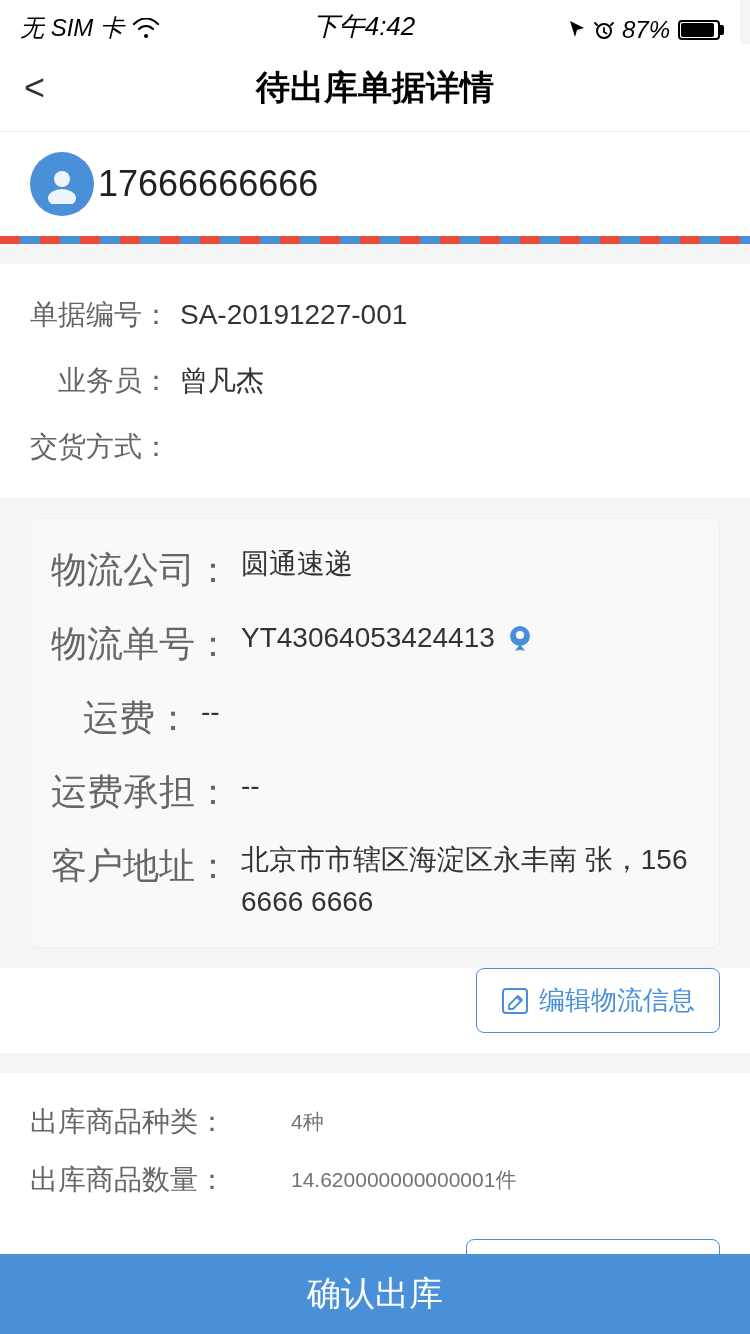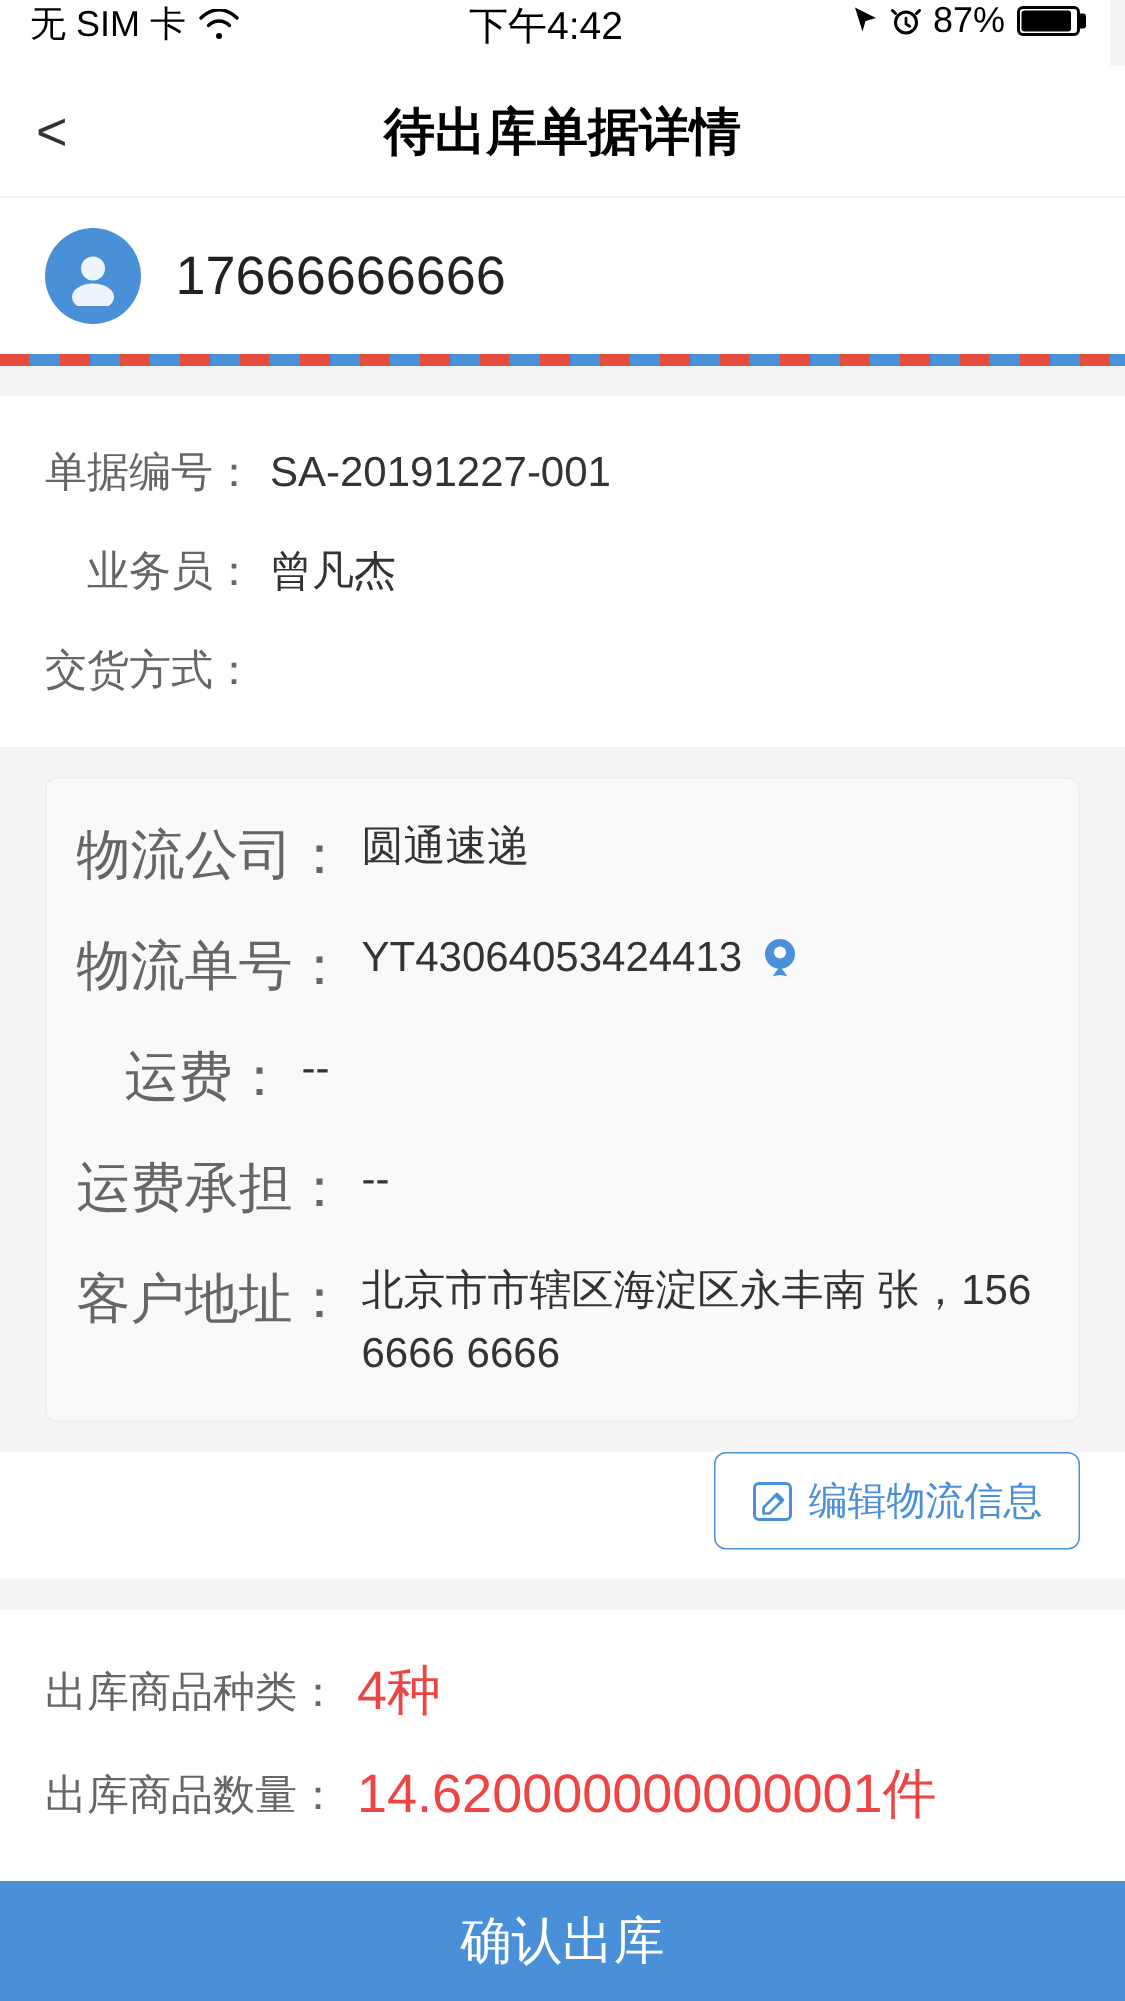--- a/index.html
+++ b/index.html
@@ -13,25 +13,26 @@
       color: #333;
       position: relative;
     }
 
     
     .status-bar {
       width: 740px;
       height: 44px;
       background: #fff;
       display: flex;
-      align-items: flex-start;
+      align-items: flex-end;
       justify-content: space-between;
       padding: 0 20px;
       font-size: 24px;
       color: #000;
+      font-style: italic;
     }
     .status-bar-left {
       display: flex;
       align-items: center;
       gap: 8px;
     }
     .status-bar-center {
       font-weight: 500;
       font-size: 26px;
     }
@@ -106,21 +107,21 @@
       );
       margin: 0;
     }
 
     
     .user-header {
       background: #fff;
       padding: 20px 30px;
       display: flex;
       align-items: center;
-      gap: 23px;
+      gap: 4px;
     }
     .user-avatar {
       width: 64px;
       height: 64px;
       border-radius: 50%;
       background: #4a90d9;
       display: flex;
       align-items: center;
       justify-content: center;
       color: #fff;
@@ -235,30 +236,31 @@
 
     
     .product-section {
       background: #fff;
       padding: 30px 30px 20px 30px;
     }
     .product-row {
       display: flex;
       align-items: center;
       margin-bottom: 20px;
+      gap: 39px;
     }
     .product-label {
       color: #666;
       font-size: 28px;
       min-width: 160px;
     }
     .product-value {
-      color: #ef4444;
-      font-size: 36px;
-      margin-left: 12px;
+      color: #737373;
+      font-size: 21px;
+      margin-left: 26px;
     }
 
     
     .view-btn-row {
       display: flex;
       justify-content: flex-end;
       padding: 0 30px 30px 30px;
       background: #fff;
     }
     .view-btn {

